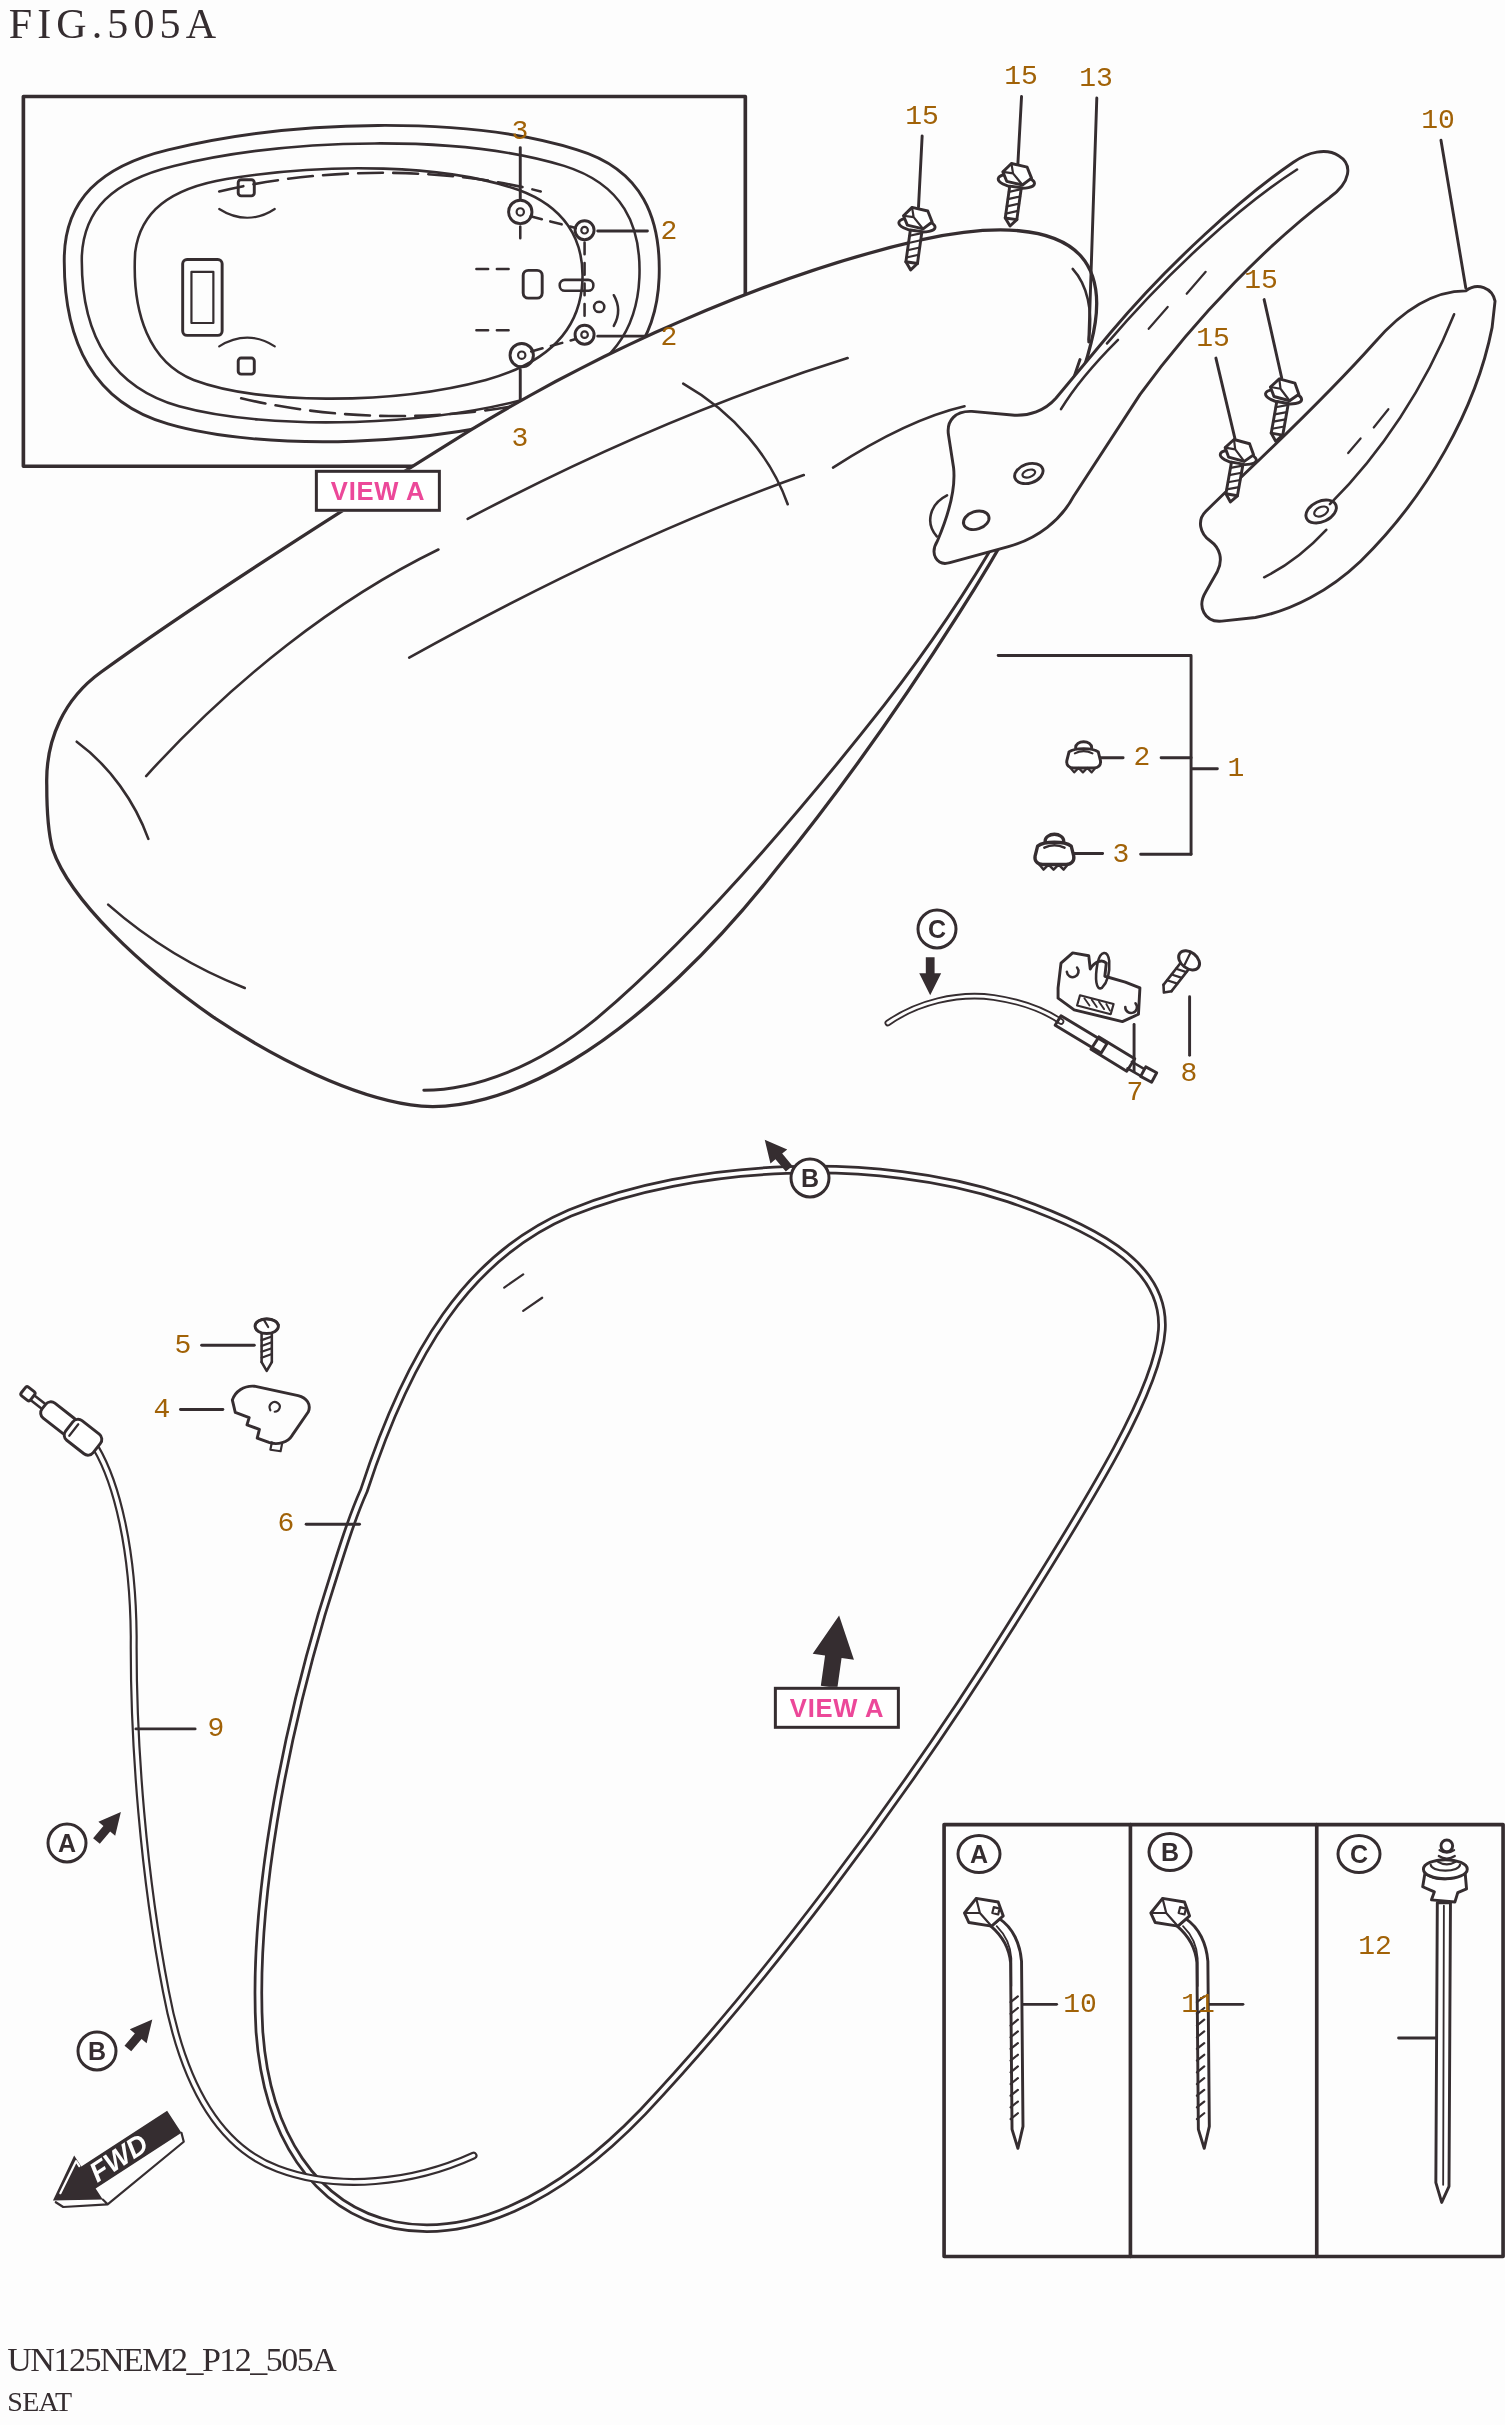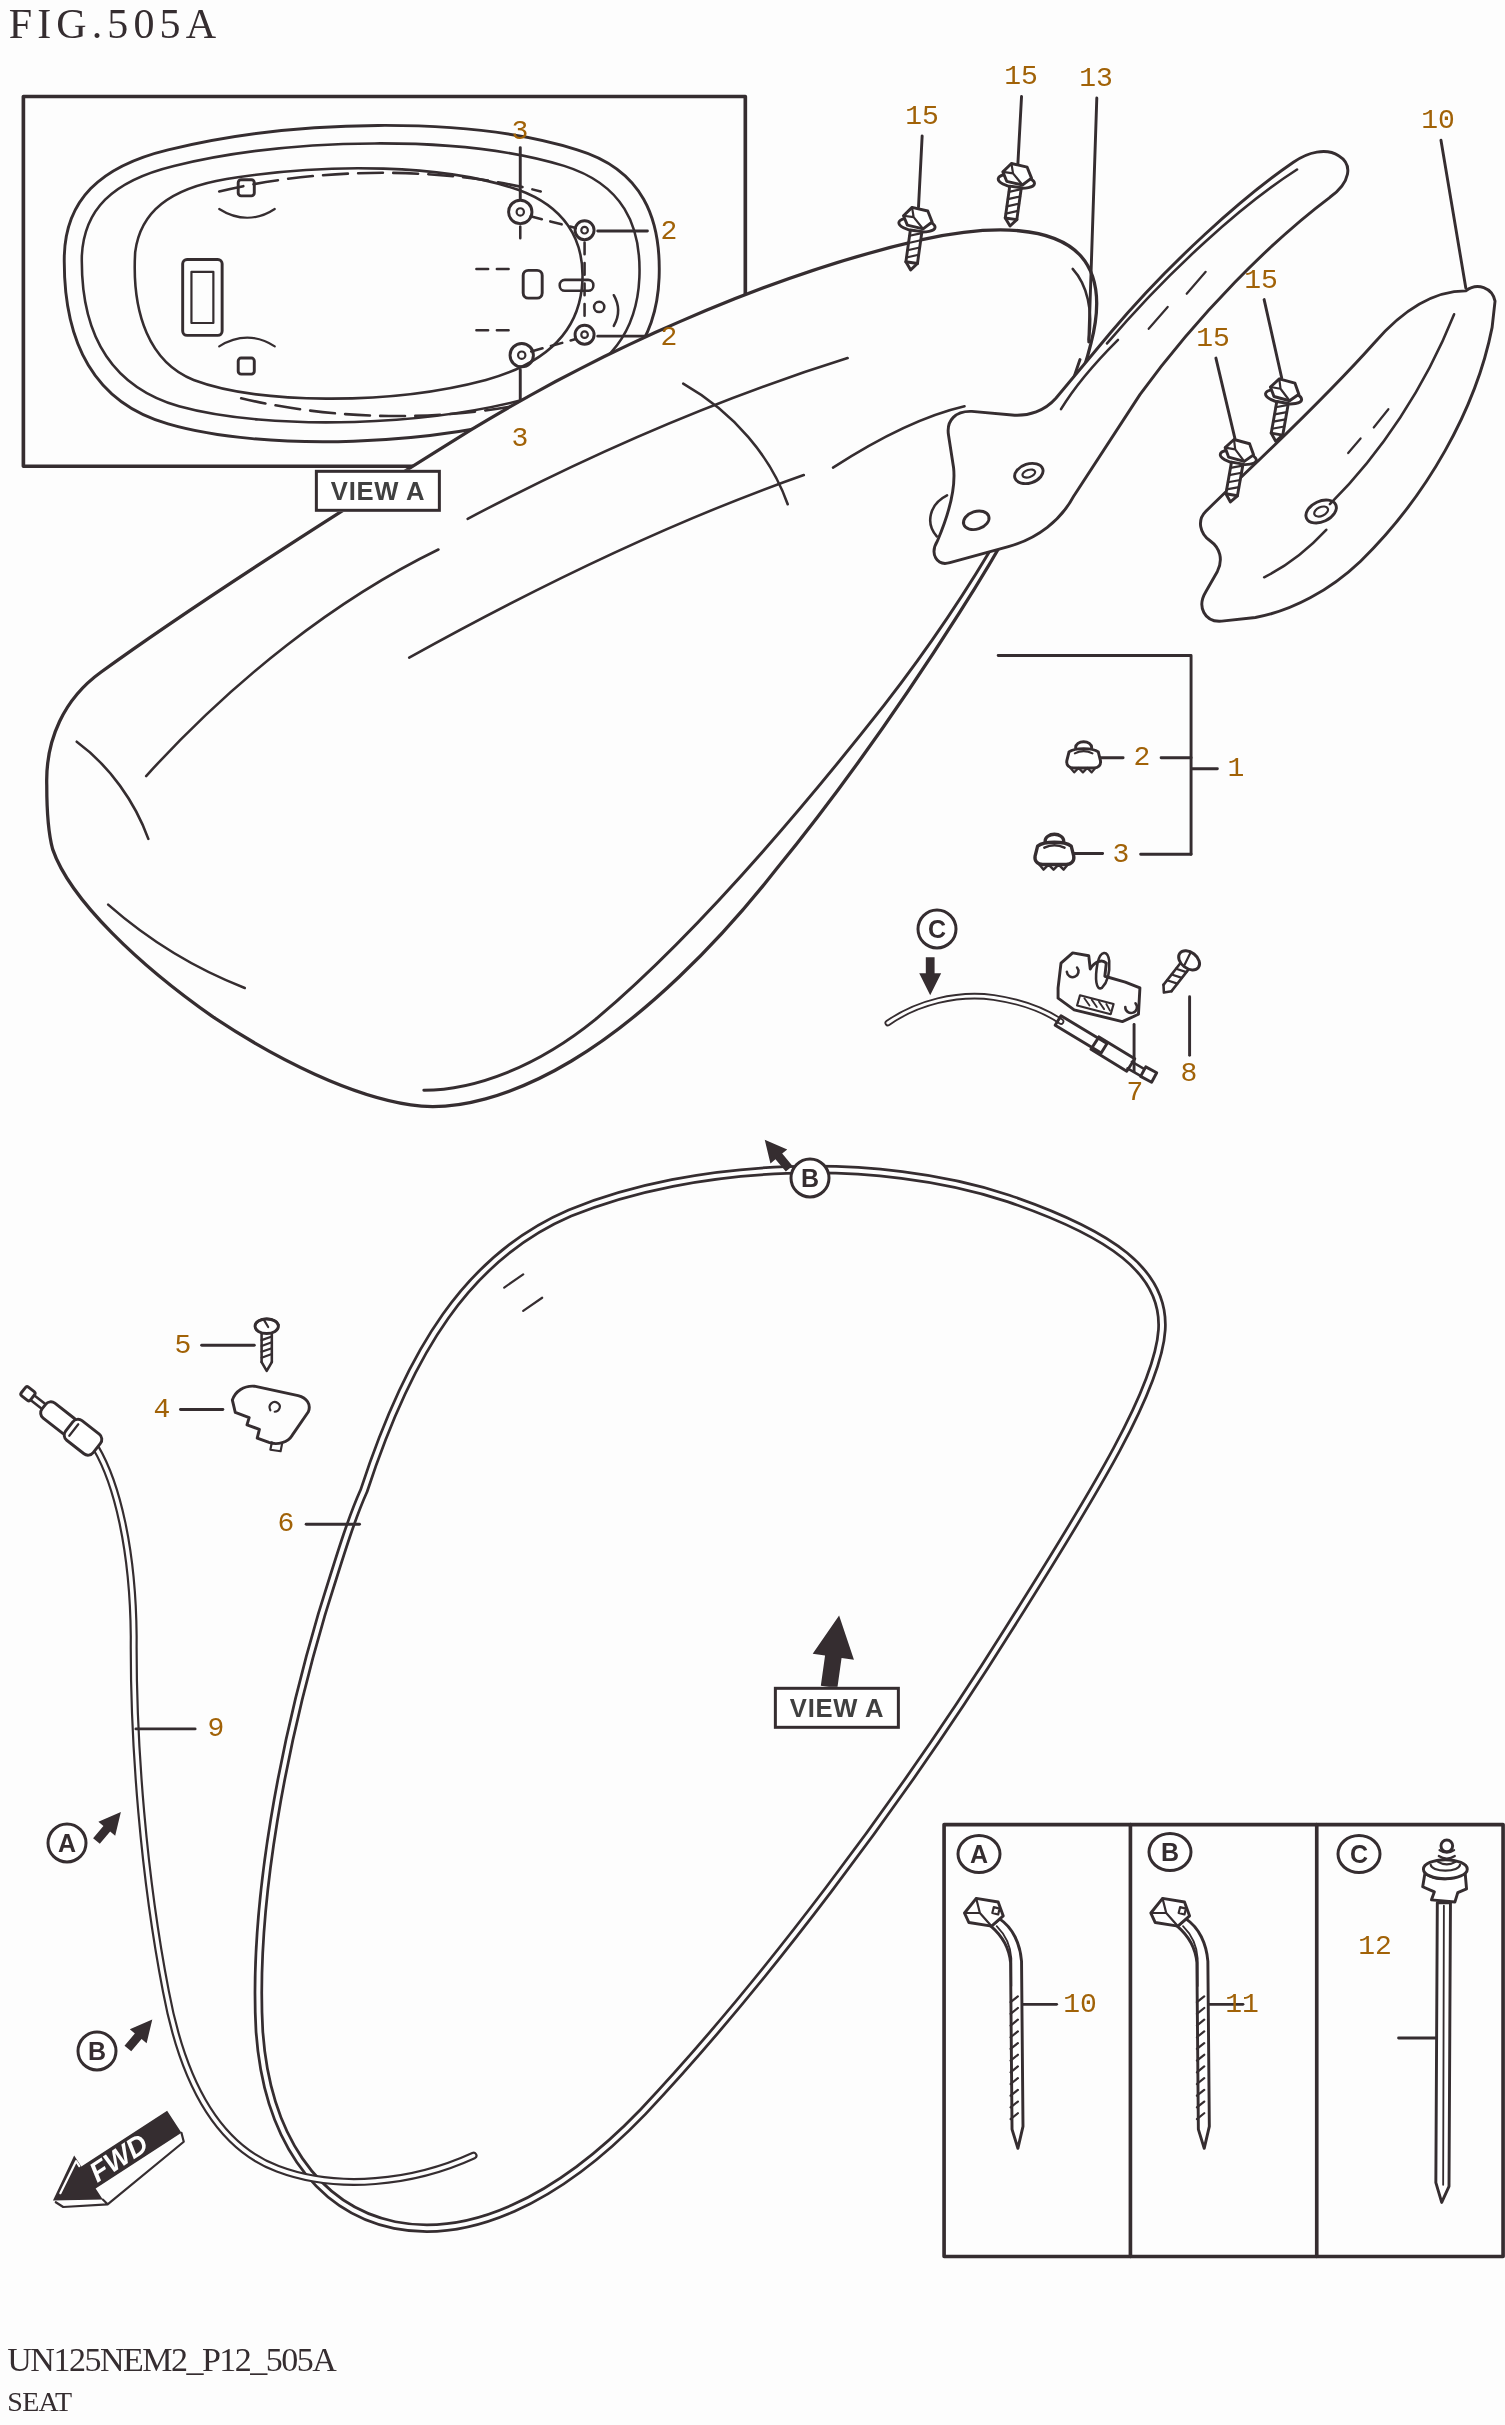--- a/index.html
+++ b/index.html
@@ -8,21 +8,21 @@
   #art{position:absolute;left:0;top:0;width:1506px;height:2426px;}
   .num{position:absolute;transform:translate(-50%,-50%);font-size:28px;line-height:1;
        font-family:Liberation Mono, monospace;color:#a16207;white-space:nowrap;}
   .marker{position:absolute;transform:translate(-50%,-50%);width:35px;height:35px;
        border:3.7px solid #352d30;border-radius:50%;background:#fff;display:flex;
        align-items:center;justify-content:center;font:bold 25px "Liberation Sans", sans-serif;
        color:#352d30;}
   .marker.tbl{width:39px;height:34px;}
   .viewlbl{position:absolute;transform:translate(-50%,-50%);border:3.7px solid #352d30;
        background:#fff;padding:3.7px 13px;font:bold 25.6px "Liberation Sans", sans-serif;
-       letter-spacing:0.7px;color:#404040;white-space:nowrap;}
+       letter-spacing:0.7px;color:#ec4899;white-space:nowrap;}
   #title{position:absolute;left:8.8px;top:0px;font-size:42px;letter-spacing:5.1px;
        font-family:"Liberation Serif", serif;}
   #footer-code{position:absolute;left:7.3px;top:2332px;font-size:34px;letter-spacing:-1.5px;margin-top:9px;}
   #footer-name{position:absolute;left:7.3px;top:2386px;font-size:28px;letter-spacing:-0.7px;}
 </style>
 </head>
 <body>
 
 <div id="page">
 
@@ -260,21 +260,21 @@
 <div class="num" style="left:1142px;top:758px;">2</div>
 <div class="num" style="left:1121px;top:855px;">3</div>
 <div class="num" style="left:1236px;top:769px;">1</div>
 <div class="num" style="left:1135px;top:1093px;">7</div>
 <div class="num" style="left:1189px;top:1074px;">8</div>
 <div class="num" style="left:183px;top:1346px;">5</div>
 <div class="num" style="left:162px;top:1410px;">4</div>
 <div class="num" style="left:286px;top:1524px;">6</div>
 <div class="num" style="left:216px;top:1729px;">9</div>
 <div class="num" style="left:1080px;top:2005px;">10</div>
-<div class="num" style="left:1242px;top:2005px;">11</div>
+<div class="num" style="left:1198px;top:2005px;">11</div>
 <div class="num" style="left:1375px;top:1947px;">12</div>
 
 <div class="marker" style="left:937px;top:929px;">C</div>
 <div class="marker" style="left:810px;top:1178px;">B</div>
 <div class="marker" style="left:67px;top:1843px;">A</div>
 <div class="marker" style="left:97px;top:2051px;">B</div>
 
 <div class="marker tbl" style="left:979px;top:1854px;">A</div>
 <div class="marker tbl" style="left:1170px;top:1852px;">B</div>
 <div class="marker tbl" style="left:1359px;top:1854px;">C</div>

